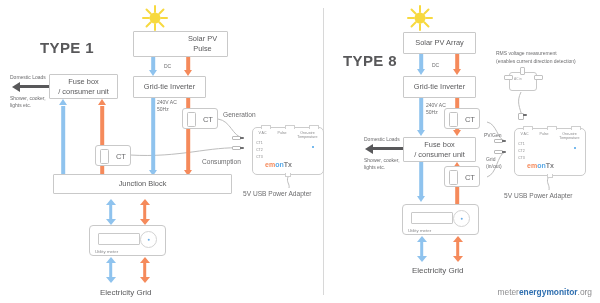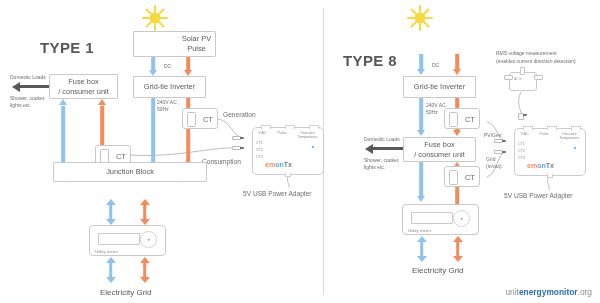--- a/index.html
+++ b/index.html
@@ -221,21 +221,21 @@
     <div class="ray" style="transform:translate(-50%,0) rotate(0deg) translateY(-13px);"></div>
     <div class="ray" style="transform:translate(-50%,0) rotate(45deg) translateY(-13px);"></div>
     <div class="ray" style="transform:translate(-50%,0) rotate(90deg) translateY(-13px);"></div>
     <div class="ray" style="transform:translate(-50%,0) rotate(135deg) translateY(-13px);"></div>
     <div class="ray" style="transform:translate(-50%,0) rotate(180deg) translateY(-13px);"></div>
     <div class="ray" style="transform:translate(-50%,0) rotate(225deg) translateY(-13px);"></div>
     <div class="ray" style="transform:translate(-50%,0) rotate(270deg) translateY(-13px);"></div>
     <div class="ray" style="transform:translate(-50%,0) rotate(315deg) translateY(-13px);"></div>
   </div>
 
-  <div class="box" style="left:133px;top:31px;width:83px;height:26px;padding-left:44px;">
+  <div class="box" style="left:133px;top:31px;width:95px;height:26px;padding-left:44px;">
     <div>
       <div>Solar PV</div>
       <div>Pulse</div>
     </div>
   </div>
 
   <div class="arrow" style="left:148px;top:57px;width:10px;height:19px;">
     <div class="shaft" style="top:0;width:3.6px;height:14px;background:#8FC3EE;"></div>
     <div class="head" style="top:13px;border-left:4.5px solid transparent;border-right:4.5px solid transparent;border-top:6px solid #8FC3EE;"></div>
   </div>
@@ -317,21 +317,21 @@
       <div>CT3</div>
     </div>
     <div class="led"></div>
     <div class="brand">
       <span class="em">em</span><span class="on">on</span><span>Tx</span>
     </div>
     <div class="usbstub"></div>
   </div>
   <div class="cap mid" style="left:243px;top:189px;">5V USB Power Adapter</div>
 
-  <div class="box" style="left:53px;top:162px;width:154px;height:20px;">Junction Block</div>
+  <div class="box" style="left:53px;top:174px;width:179px;height:20px;">Junction Block</div>
 
   <div class="arrow" style="left:105px;top:199px;width:11px;height:26px;">
     <div class="shaft" style="top:5px;width:3.6px;height:16px;background:#8FC3EE;"></div>
     <div class="head" style="top:0;border-left:5px solid transparent;border-right:5px solid transparent;border-bottom:6px solid #8FC3EE;"></div>
     <div class="head" style="bottom:0;border-left:5px solid transparent;border-right:5px solid transparent;border-top:6px solid #8FC3EE;"></div>
   </div>
   <div class="arrow" style="left:139px;top:199px;width:11px;height:26px;">
     <div class="shaft" style="top:5px;width:3.6px;height:16px;background:#F58A5B;"></div>
     <div class="head" style="top:0;border-left:5px solid transparent;border-right:5px solid transparent;border-bottom:6px solid #F58A5B;"></div>
     <div class="head" style="bottom:0;border-left:5px solid transparent;border-right:5px solid transparent;border-top:6px solid #F58A5B;"></div>
@@ -363,20 +363,21 @@
     <div class="ray" style="transform:translate(-50%,0) rotate(0deg) translateY(-13px);"></div>
     <div class="ray" style="transform:translate(-50%,0) rotate(45deg) translateY(-13px);"></div>
     <div class="ray" style="transform:translate(-50%,0) rotate(90deg) translateY(-13px);"></div>
     <div class="ray" style="transform:translate(-50%,0) rotate(135deg) translateY(-13px);"></div>
     <div class="ray" style="transform:translate(-50%,0) rotate(180deg) translateY(-13px);"></div>
     <div class="ray" style="transform:translate(-50%,0) rotate(225deg) translateY(-13px);"></div>
     <div class="ray" style="transform:translate(-50%,0) rotate(270deg) translateY(-13px);"></div>
     <div class="ray" style="transform:translate(-50%,0) rotate(315deg) translateY(-13px);"></div>
   </div>
 
+  <div class="box" style="left:403px;top:32px;width:73px;height:22px;">Solar PV Array</div>
 
   <div class="arrow" style="left:416px;top:54px;width:10px;height:22px;">
     <div class="shaft" style="top:0;width:3.6px;height:16px;background:#8FC3EE;"></div>
     <div class="head" style="top:15px;border-left:4.5px solid transparent;border-right:4.5px solid transparent;border-top:6px solid #8FC3EE;"></div>
   </div>
   <div class="arrow" style="left:452px;top:54px;width:10px;height:22px;">
     <div class="shaft" style="top:0;width:3.6px;height:16px;background:#F58A5B;"></div>
     <div class="head" style="top:15px;border-left:4.5px solid transparent;border-right:4.5px solid transparent;border-top:6px solid #F58A5B;"></div>
   </div>
   <div class="cap tiny" style="left:432px;top:62px;">DC</div>
@@ -491,16 +492,16 @@
   </div>
   <div class="arrow" style="left:452px;top:236px;width:11px;height:26px;">
     <div class="shaft" style="top:5px;width:3.6px;height:16px;background:#F58A5B;"></div>
     <div class="head" style="top:0;border-left:5px solid transparent;border-right:5px solid transparent;border-bottom:6px solid #F58A5B;"></div>
     <div class="head" style="bottom:0;border-left:5px solid transparent;border-right:5px solid transparent;border-top:6px solid #F58A5B;"></div>
   </div>
 
   <div class="cap big" style="left:412px;top:265px;">Electricity Grid</div>
 
   <div class="footer">
-    <span>unit</span><span class="b">energymonitor</span><span class="o">.org</span>
+    <span>meter</span><span class="b">energymonitor</span><span class="o">.org</span>
   </div>
 
 </div>
 
 </body></html>

